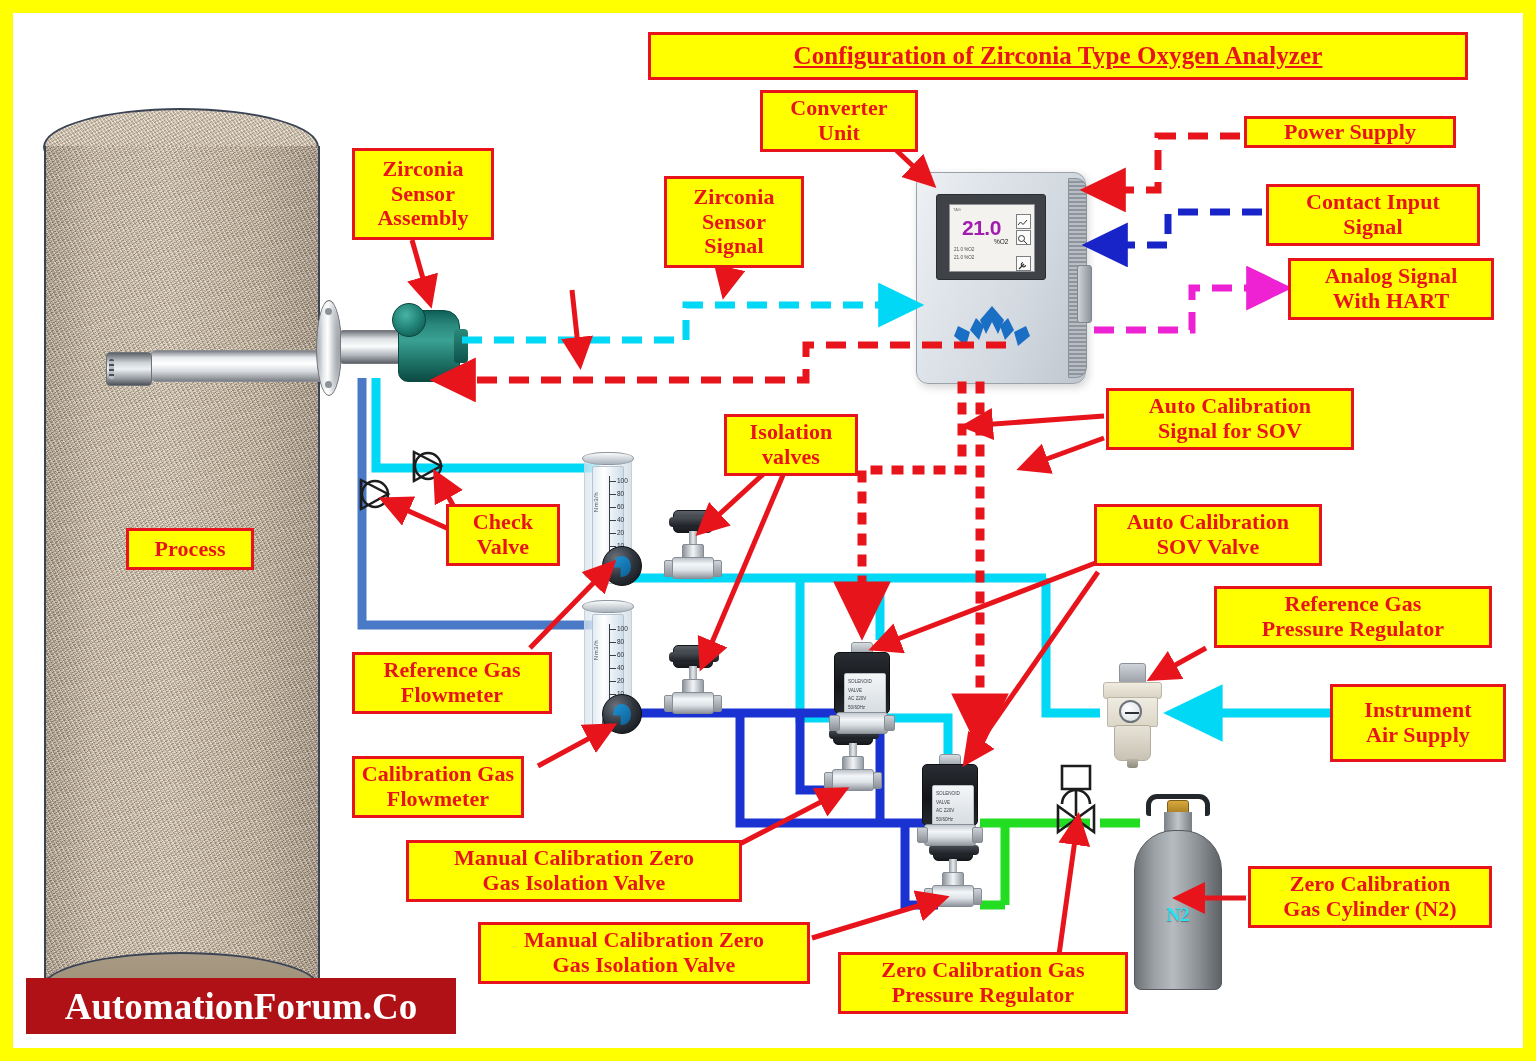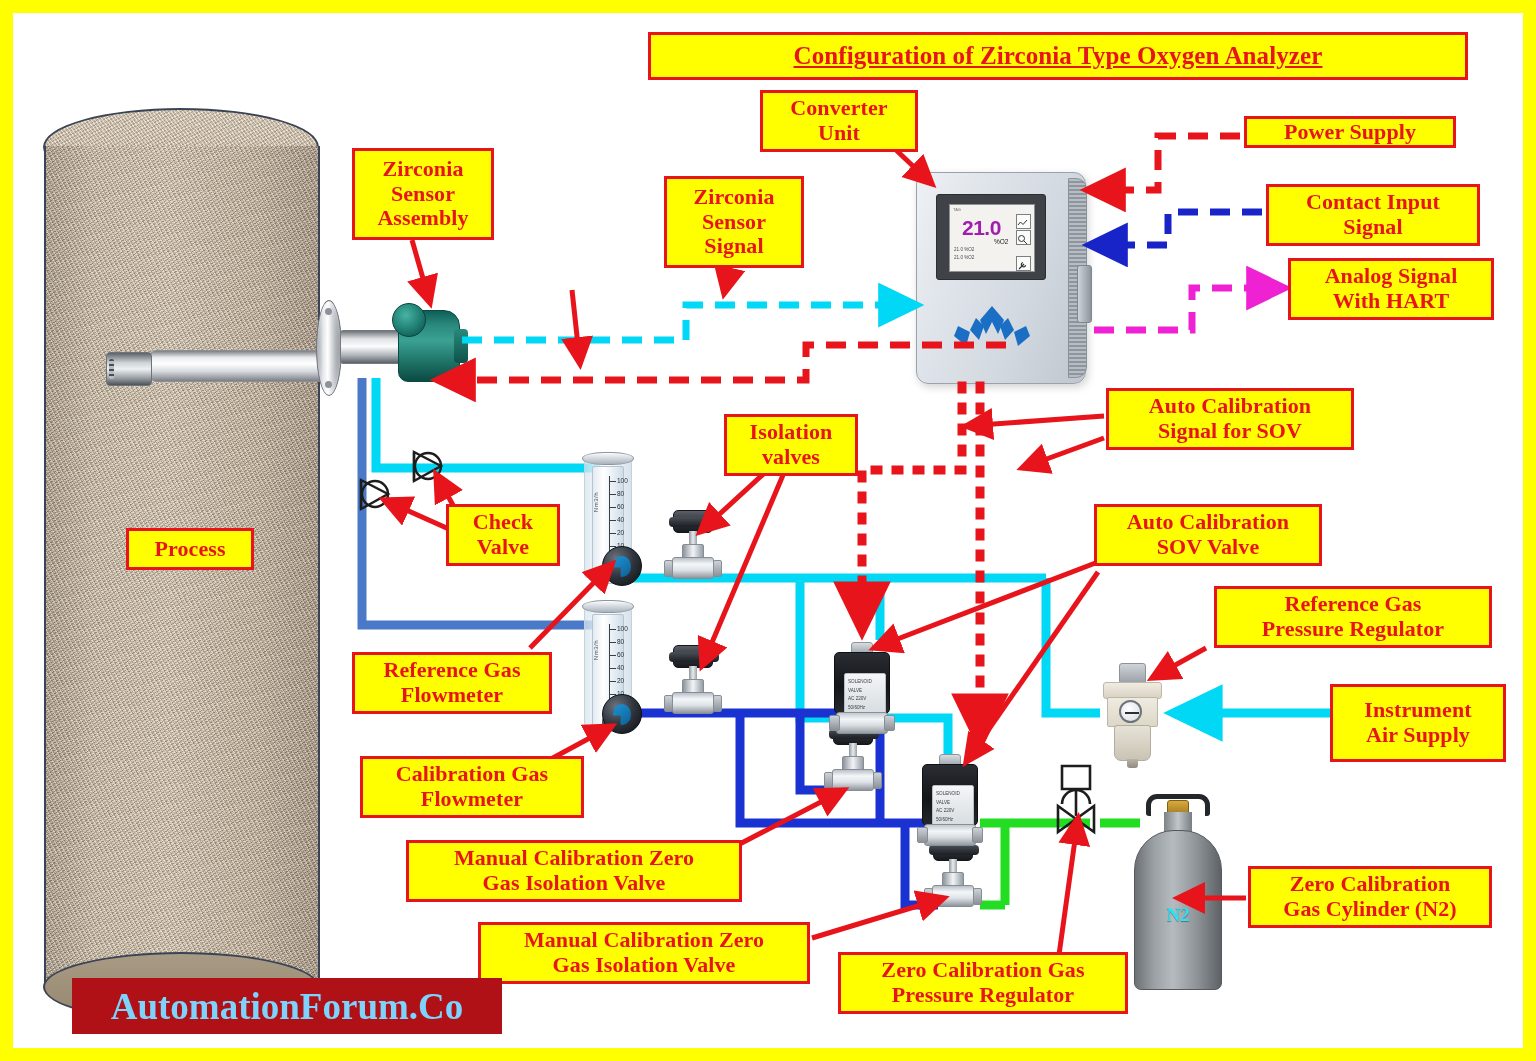--- a/index.html
+++ b/index.html
@@ -168,22 +168,22 @@
   .cyl .neck{position:absolute;left:30px;top:20px;width:28px;height:26px;
       background:linear-gradient(90deg,#7d8286,#c0c6ca,#787d81);}
   .cyl .valve{position:absolute;left:33px;top:8px;width:22px;height:18px;border-radius:3px;
       background:linear-gradient(180deg,#d8a93a,#9a7420);border:1px solid #7e5f19;box-sizing:border-box;}
   .cyl .guard{position:absolute;left:12px;top:2px;width:64px;height:22px;border-radius:11px 11px 3px 3px;
       border:5px solid #23262a;border-bottom:none;box-sizing:border-box;background:transparent;}
   .cyl .name{position:absolute;left:0;top:112px;width:88px;text-align:center;color:#27e4f7;
       font-family:"Liberation Serif",serif;font-weight:bold;font-size:19px;text-shadow:0 1px 1px rgba(0,0,0,.35);}
 
   
-  .wm{position:absolute;z-index:45;background:#b01116;color:#7dd3fc;
-      font-family:"Liberation Serif",serif;font-weight:bold;display:flex;align-items:center;justify-content:center;margin-left:46px;}
+  .wm{position:absolute;z-index:45;background:#b01116;color:#ffffff;
+      font-family:"Liberation Serif",serif;font-weight:bold;display:flex;align-items:center;justify-content:center;}
 
   .svgl{position:absolute;left:0;top:0;width:1536px;height:1061px;z-index:30;pointer-events:none;}
   .svgp{position:absolute;left:0;top:0;width:1536px;height:1061px;z-index:6;pointer-events:none;}
   .svgsym{position:absolute;left:0;top:0;width:1536px;height:1061px;z-index:15;pointer-events:none;}
 </style>
 </head>
 <body>
 
 <div id="stage">
 
@@ -485,21 +485,21 @@
 valves</div>
 
   <div class="lbl m" style="left:446px;top:504px;width:114px;height:62px;white-space:pre-line;">Check
 Valve</div>
 
   <div class="lbl m" style="left:126px;top:528px;width:128px;height:42px;">Process</div>
 
   <div class="lbl m" style="left:352px;top:652px;width:200px;height:62px;white-space:pre-line;">Reference Gas
 Flowmeter</div>
 
-  <div class="lbl m" style="left:360px;top:756px;width:224px;height:62px;white-space:pre-line;">Calibration Gas
+  <div class="lbl m" style="left:352px;top:756px;width:172px;height:62px;white-space:pre-line;">Calibration Gas
 Flowmeter</div>
 
   <div class="lbl m" style="left:406px;top:840px;width:336px;height:62px;white-space:pre-line;">Manual Calibration Zero
 Gas Isolation Valve</div>
 
   <div class="lbl m" style="left:478px;top:922px;width:332px;height:62px;white-space:pre-line;">Manual Calibration Zero
 Gas Isolation Valve</div>
 
   <div class="lbl m" style="left:838px;top:952px;width:290px;height:62px;white-space:pre-line;">Zero Calibration Gas
 Pressure Regulator</div>

